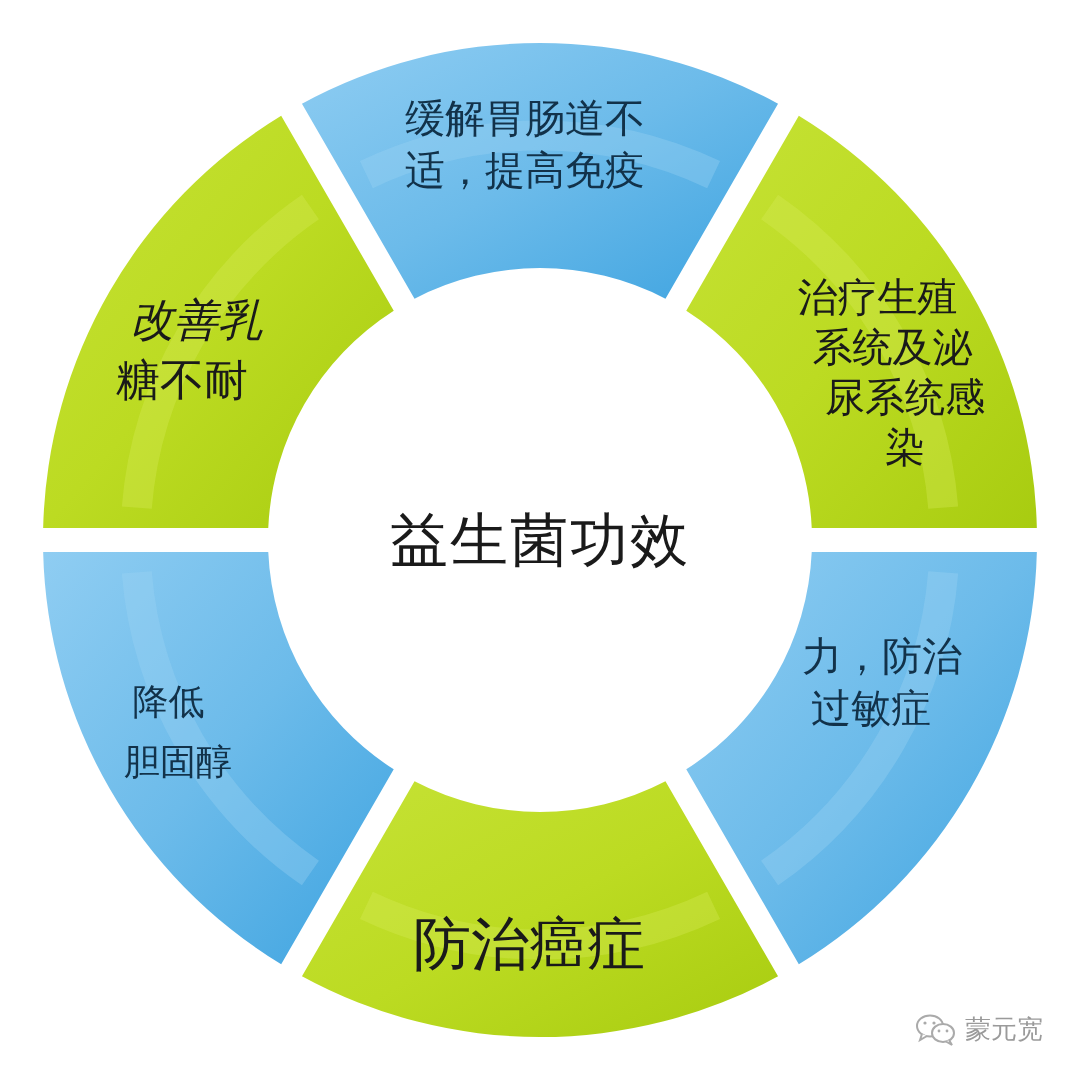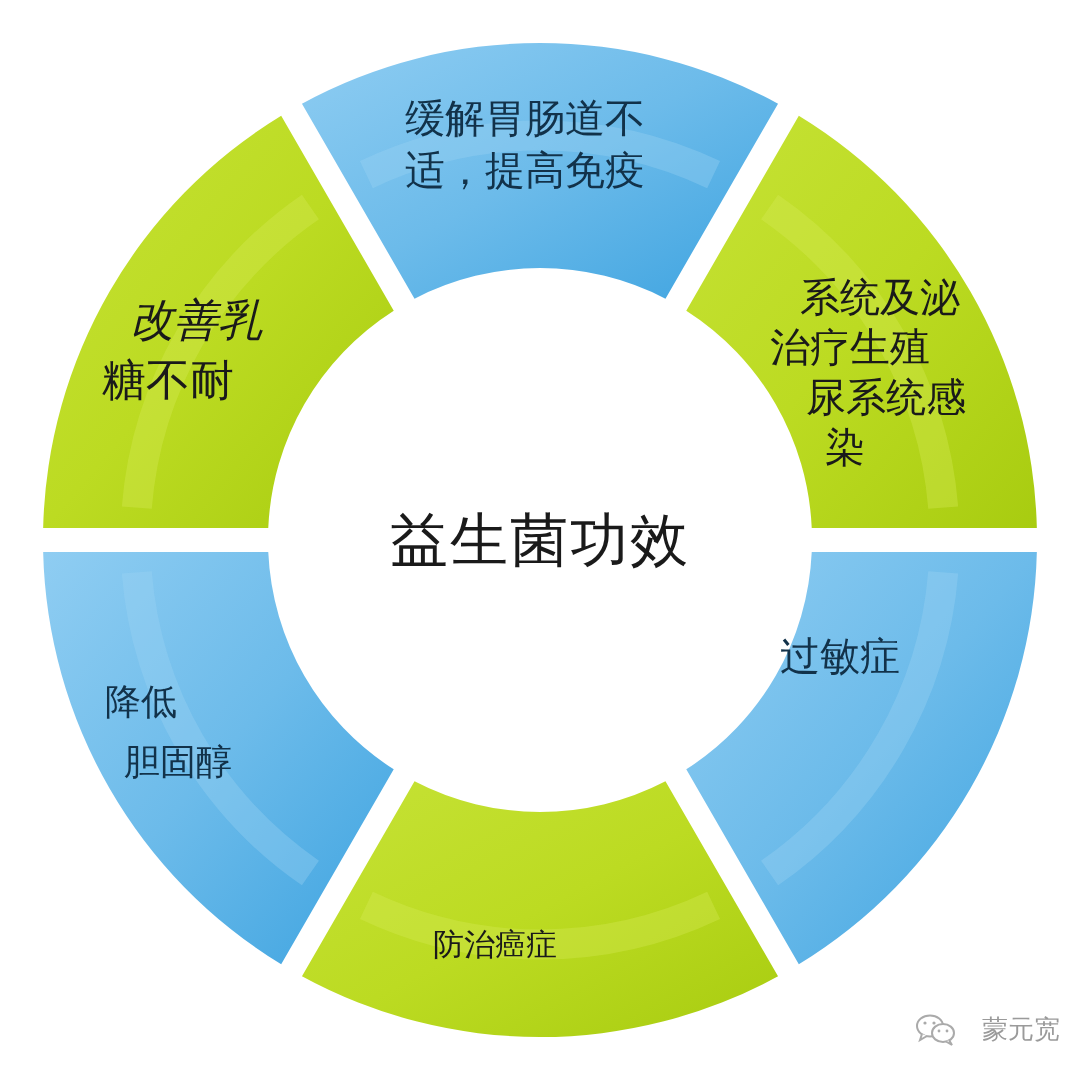--- a/index.html
+++ b/index.html
@@ -13,33 +13,33 @@
   #ring-svg { position: absolute; left: 0; top: 0; }
   .seg-label {
     position: absolute;
     font-size: 40px;
     line-height: 52px;
     font-weight: normal;
     color: #1a1a1a;
     white-space: nowrap;
   }
   .seg-label.blue { color: #12324a; }
-  .seg-label span { display: block; }
+  .seg-label span { display: block; text-align: center; }
   #center-title {
     position: absolute;
     left: 370px; top: 505px;
     width: 340px; text-align: center;
     font-size: 58px; line-height: 70px;
     color: #1a1a1a;
     letter-spacing: 2px;
   }
   #watermark {
     position: absolute;
     left: 915px; top: 1012px;
-    display: flex; align-items: center; gap: 23px;
+    display: flex; align-items: center; gap: 6px;
     color: #9a9a9a; font-size: 26px;
   }
   #watermark svg { display: block; }
 </style>
 </head>
 <body>
 
 <svg id="ring-svg" width="1080" height="1080" viewBox="0 0 1080 1080">
   <defs>
     <linearGradient id="gBlue" x1="0" y1="0" x2="1" y2="1">
@@ -68,29 +68,30 @@
       <path d="M136.79370980059048,507.67450628946955 A404.5,404.5 0 0 1 310.4021561571018,206.97585657689604" stroke="#d6ec5a" stroke-width="30" stroke-opacity="0.35" fill="none"></path>
     </g>
 </svg>
 
 <div id="labels">
   <div class="seg-label blue" style="left:405px; top:92px;">
     <span>缓解胃肠道不</span>
     <span>适，提高免疫</span>
   </div>
   <div class="seg-label" style="left:770px; top:272px; line-height:50px;">
+    <span>治疗生殖</span>
     <span style="margin-left:30px;">系统及泌</span>
-    <span>治疗生殖</span>
-    <span style="margin-left:36px;">尿系统感</span>
+    <span style="margin-left:55px;">尿系统感</span>
     <span style="margin-left:55px;">染</span>
   </div>
   <div class="seg-label blue" style="left:780px; top:630px;">
+    <span style="margin-left:22px;">力，防治</span>
     <span>过敏症</span>
   </div>
-  <div class="seg-label" style="left:433px; top:918px; font-size:31px;">
+  <div class="seg-label" style="left:413px; top:918px; font-size:58px;">
     <span>防治癌症</span>
   </div>
   <div class="seg-label blue" style="left:105px; top:672px; font-size:36px; line-height:60px;">
     <span>降低</span>
     <span style="margin-left:19px;">胆固醇</span>
   </div>
   <div class="seg-label" style="left:102px; top:290px; font-size:44px; line-height:60px;">
     <span style="margin-left:28px;font-style:italic;">改善乳</span>
     <span>糖不耐</span>
   </div>

